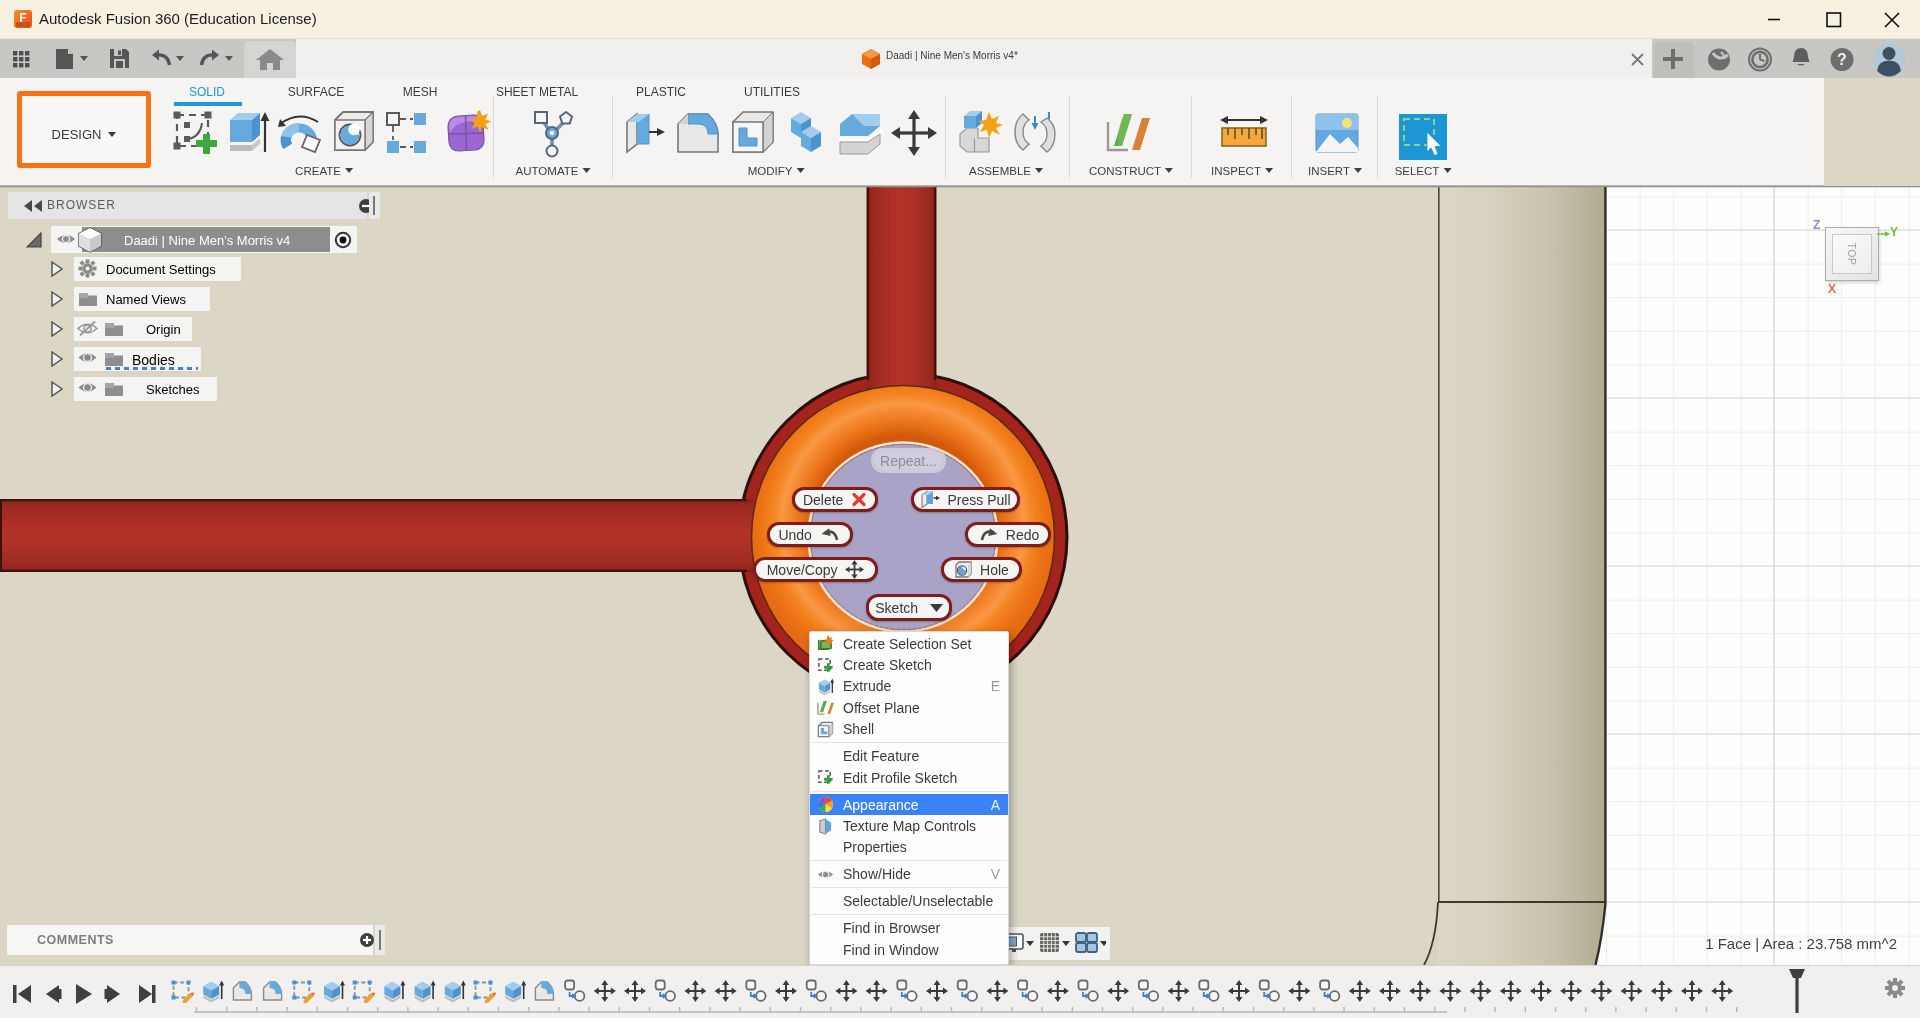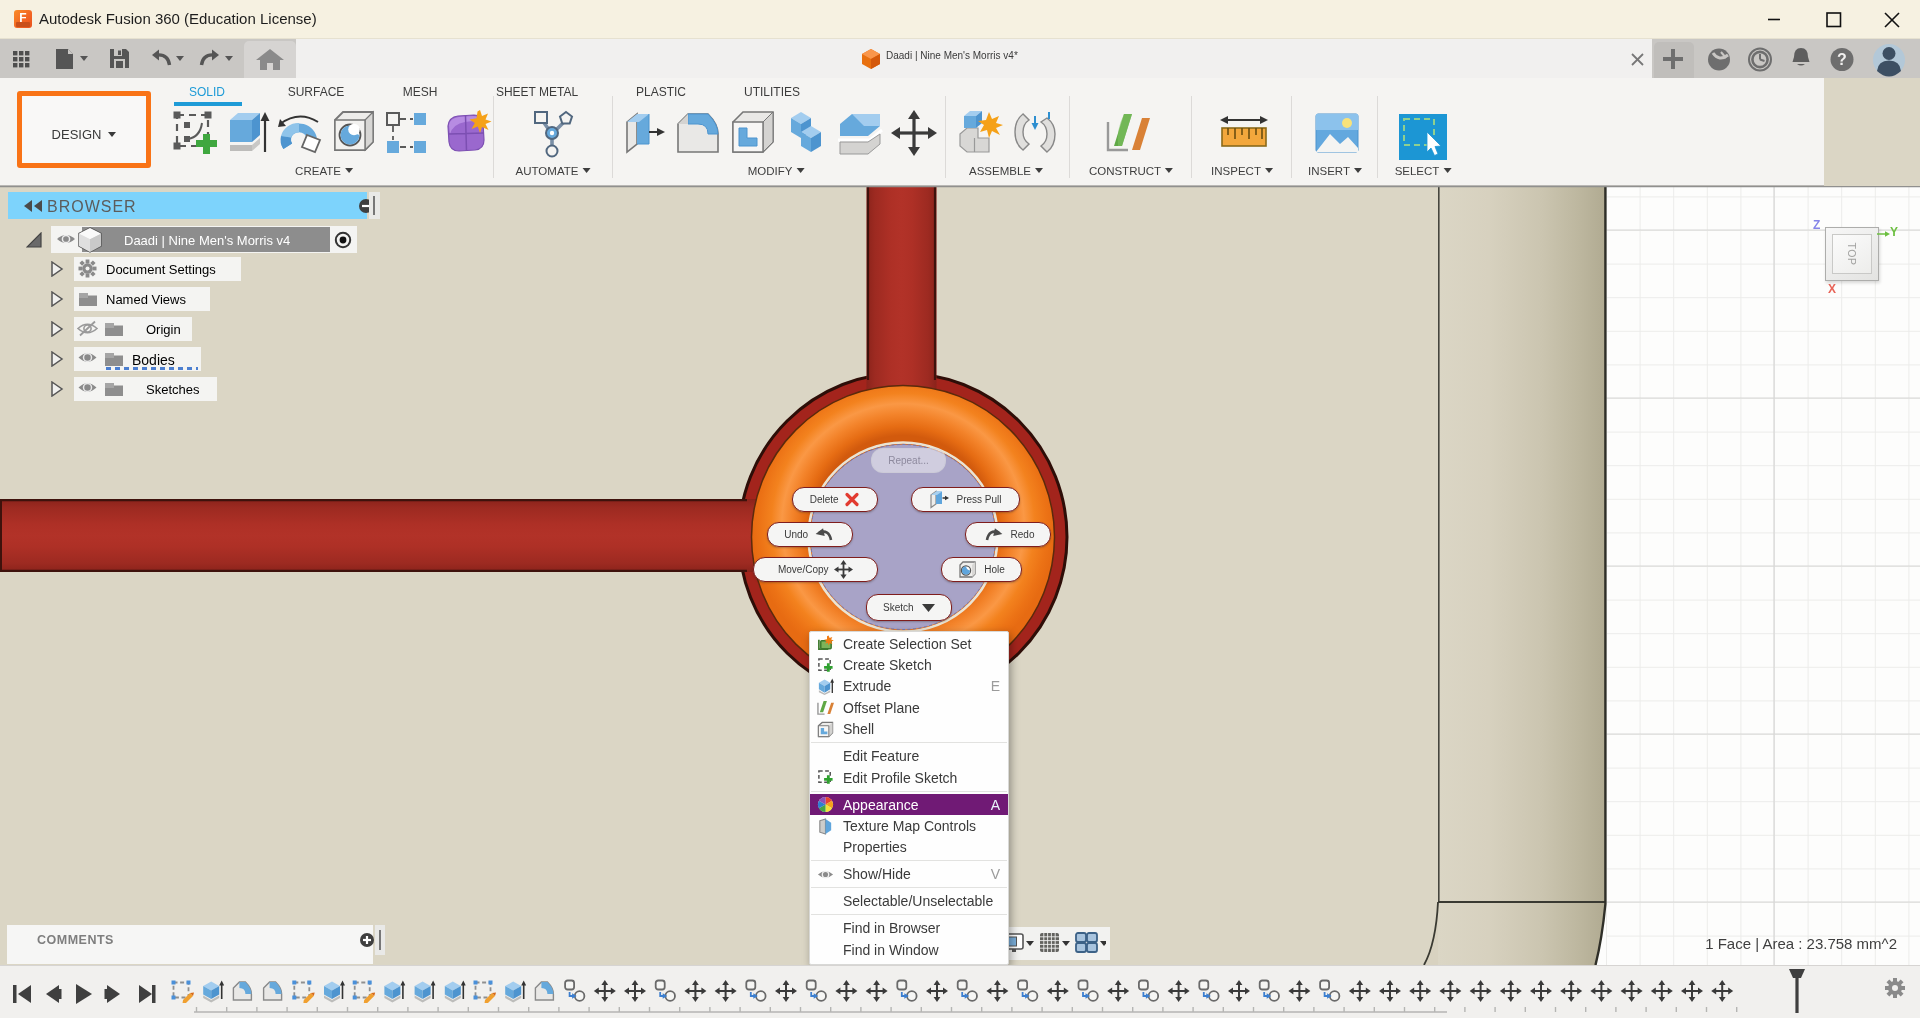--- a/index.html
+++ b/index.html
@@ -22,30 +22,30 @@
 .rtab{position:absolute;top:7px;font-size:12px;color:#3c3c3c}
 .rlabel{position:absolute;top:87px;font-size:11.5px;color:#3e3e3e;white-space:nowrap}
 .rlabel .car{display:inline-block;margin-left:4px;width:0;height:0;border-left:4px solid transparent;border-right:4px solid transparent;border-top:5px solid #3e3e3e;vertical-align:2px}
 .rsep{position:absolute;top:18px;height:82px;width:1px;background:#DCDAD8}
 #designbtn{position:absolute;left:17px;top:13px;width:134px;height:77px;background:#F9F8F7;border:5px solid #f97316;border-radius:3px;text-align:center;font-size:13px;color:#3a3a3a;line-height:77px}
 #designbtn .car{display:inline-block;margin-left:7px;width:0;height:0;border-left:4.5px solid transparent;border-right:4.5px solid transparent;border-top:5.5px solid #3a3a3a;vertical-align:2px}
 
 #canvas{position:absolute;left:0;top:186px;width:1920px;height:779px;background:#DBD6C5}
 
 .brow{position:absolute;background:#F4F4F2;font-size:13px;color:#3f3f3f}
-#bheader{position:absolute;left:8px;top:6px;width:359px;height:27px;background:#7dd3fc;color:#5c5c5c;font-size:16px;letter-spacing:1px}
-
-.mmbtn{position:absolute;height:25px;background:#F5F5F4;border:1px solid #7f1d1d;border-radius:12px;box-shadow:0 1px 2px rgba(60,50,40,.35);font-size:10px;color:#3a3a3a;display:flex;align-items:center;justify-content:center;white-space:nowrap}
+#bheader{position:absolute;left:8px;top:6px;width:359px;height:27px;background:#e5e5e5;color:#5c5c5c;font-size:12px;letter-spacing:1px}
+
+.mmbtn{position:absolute;height:25px;background:#F5F5F4;border:3px solid #7f1d1d;border-radius:12px;box-shadow:0 1px 2px rgba(60,50,40,.35);font-size:14px;color:#3a3a3a;display:flex;align-items:center;justify-content:center;white-space:nowrap}
 
 #ctxmenu{position:absolute;left:809px;top:445px;width:200px;height:334px;background:#FEFEFE;border:1px solid #D8D8D6;border-radius:2px;box-shadow:2px 3px 8px rgba(0,0,0,.35);padding-top:1px;font-size:14px;color:#3a3a3a}
 .mi{height:21.4px;display:flex;align-items:center;position:relative}
 .mi .ic{width:17px;height:17px;margin-left:7px;margin-right:9px;flex:0 0 17px}
 .mi .noic{width:17px;margin-left:7px;margin-right:9px;flex:0 0 17px}
 .mi .sc{position:absolute;right:8px;color:#9b9b9b}
-.mi.hl{background:#701a75;color:#fff}
+.mi.hl{background:#3b82f6;color:#fff}
 .mi.hl .sc{color:#e8f4fb}
 .msep{height:1px;background:#E2E2E0;margin:2.3px 1px}
 
 #timeline{position:absolute;left:0;top:965px;width:1920px;height:53px;background:#F1F0EE;border-top:1px solid #D6D4D2}
 
 #status{position:absolute;right:23px;top:749px;font-size:15px;font-weight:normal;color:#3f3f3f}
 
 #vcube{position:absolute;left:1825px;top:41px;width:54px;height:54px;background:linear-gradient(145deg,#F7F7F7,#E3E3E1);border:1px solid #ADADAB;box-shadow:1px 2px 3px rgba(0,0,0,.15)}
 #vcube .inner{position:absolute;left:6px;top:6px;right:6px;bottom:6px;border:1px solid #C9C9C7;background:linear-gradient(145deg,#FBFBFB,#EDEDEB)}
 #vcube .lbl{position:absolute;left:50%;top:50%;transform:translate(-50%,-50%) rotate(90deg);font-size:10.5px;color:#A2A2A0;letter-spacing:0.5px}
@@ -512,21 +512,21 @@
 <svg class="ab" style="left:78px;top:194px" width="19" height="15">
   <path d="M0.5 7.5 Q9.5 -1 18.5 7.5 Q9.5 16 0.5 7.5 Z" fill="#8a8a8a"></path>
   <circle cx="9.5" cy="7.5" r="4" fill="#8a8a8a" stroke="#e8e8e8" stroke-width="1.5"></circle>
 </svg>
 <svg class="ab" style="left:104px;top:194px" width="20" height="17">
         <path d="M1 3 L8 3 L10 5.5 L19 5.5 L19 16 L1 16 Z" fill="#8E8E8E"></path>
         <rect x="1" y="3" width="9" height="5" fill="#A5A5A5"></rect>
       </svg>
 <div class="ab" style="left:146px;top:196px;font-size:13px">Sketches</div>
 
-<div class="ab" style="left:7px;top:739px;width:366px;height:39px;background:#F6F6F5">
+<div class="ab" style="left:7px;top:739px;width:366px;height:30px;background:#F6F6F5">
   <div class="ab" style="left:30px;top:8px;font-size:12.5px;letter-spacing:0.5px;color:#7e7e7e;font-weight:bold">COMMENTS</div>
   <svg class="ab" style="left:352px;top:7px" width="16" height="16">
     <circle cx="8" cy="8" r="7" fill="#3f3f3f"></circle>
           <rect x="4" y="6.9" width="8" height="2.2" fill="#fff"></rect>
           <rect x="6.9" y="4" width="2.2" height="8" fill="#fff"></rect>
   </svg>
 </div>
 <div class="ab" style="left:375px;top:739px;width:10px;height:30px;background:#E9E9E7">
         <div class="ab" style="left:4px;top:5px;width:1.5px;height:20px;background:#777"></div>
       </div>

